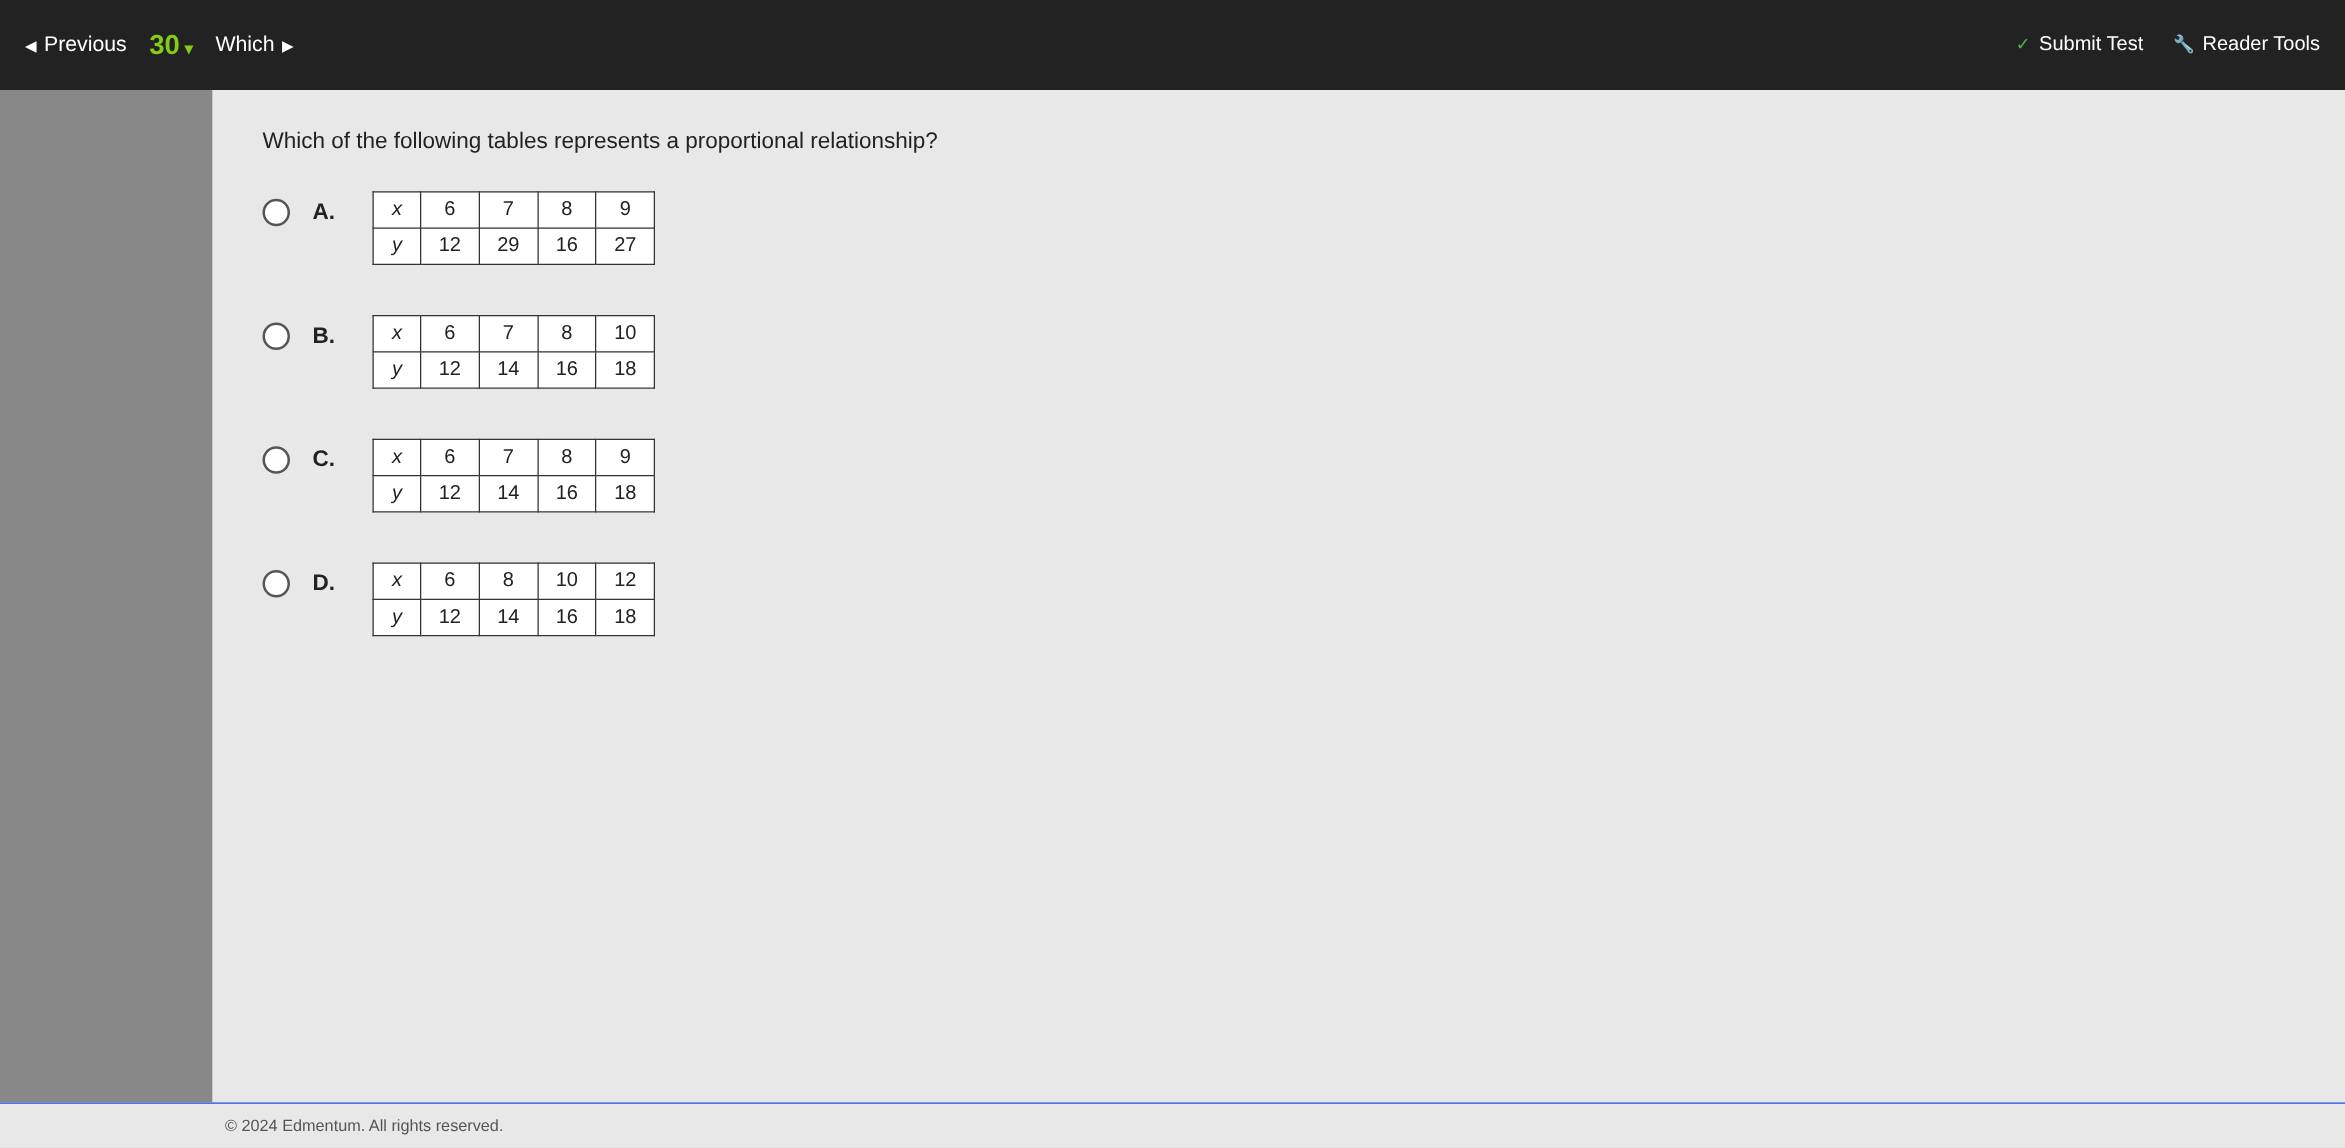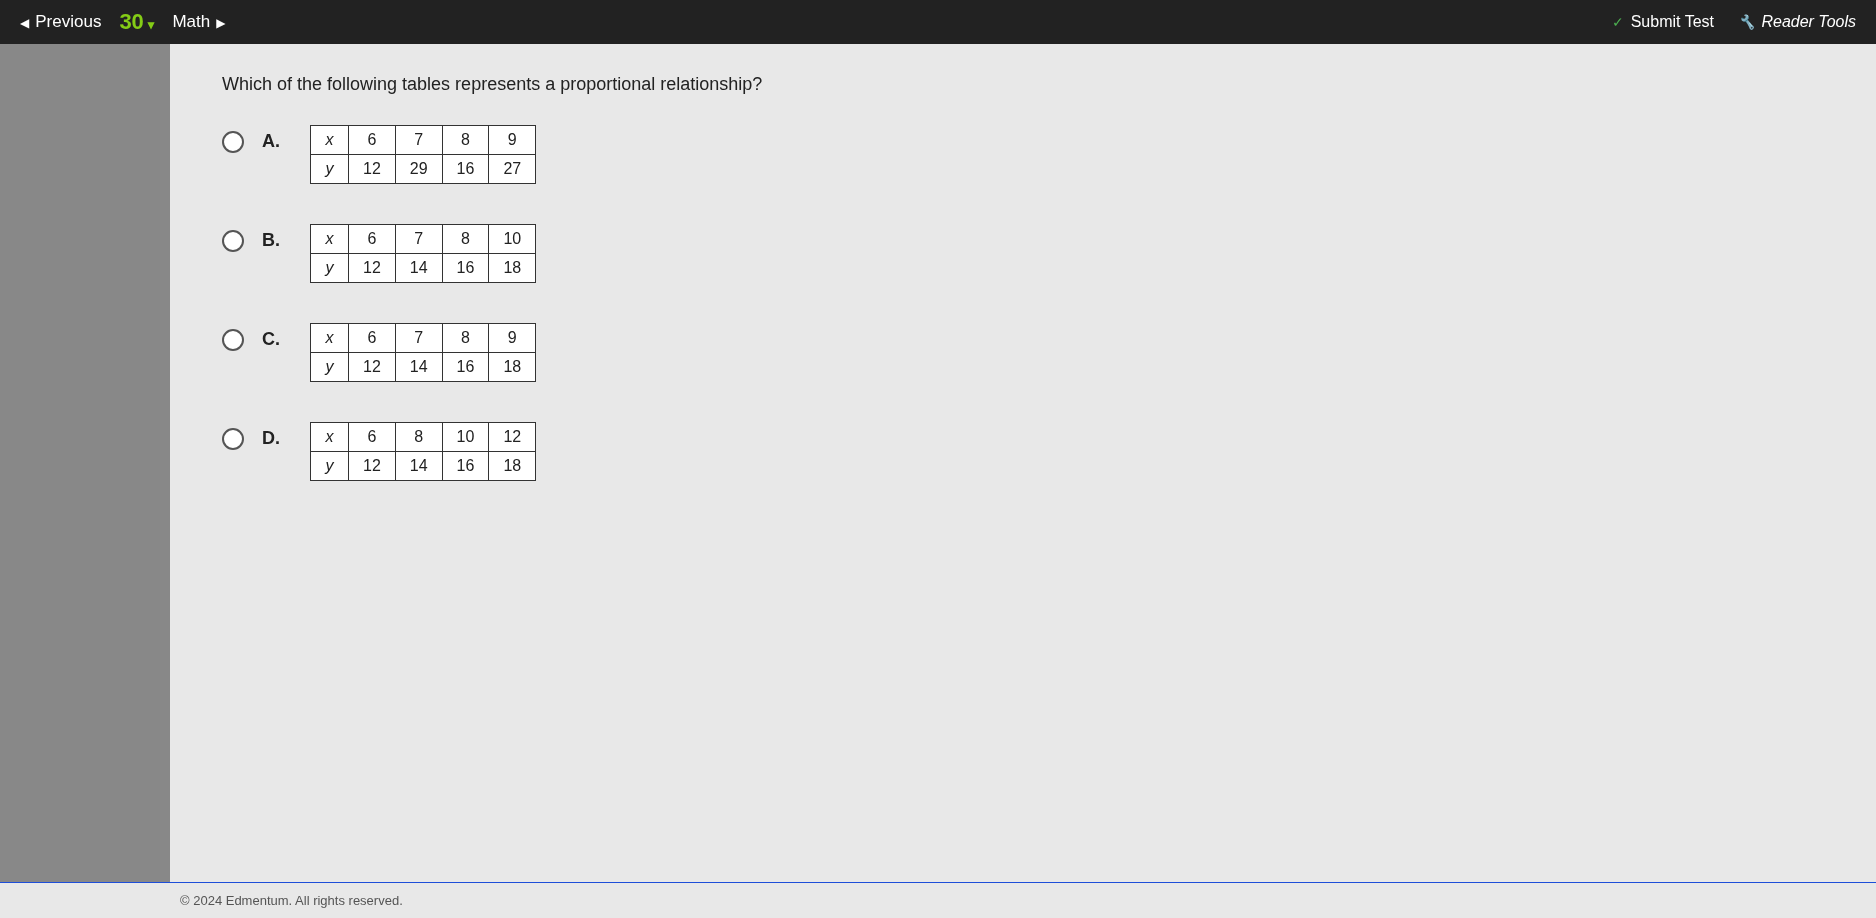--- a/index.html
+++ b/index.html
@@ -10,21 +10,21 @@
       height: 918px;
       overflow: hidden;
       display: flex;
       flex-direction: column;
     }
 
     
     .top-bar {
       background: #222;
       color: #fff;
-      height: 44px;
+      height: 72px;
       display: flex;
       align-items: center;
       padding: 0 20px;
       flex-shrink: 0;
     }
     .top-bar-left {
       display: flex;
       align-items: center;
       gap: 18px;
     }
@@ -71,37 +71,36 @@
     }
     .reader-tools-btn {
       display: flex;
       align-items: center;
       gap: 6px;
       color: #fff;
       font-size: 16px;
       cursor: pointer;
       background: none;
       border: none;
-      font-style: italic;
     }
 
     
     .main-area {
       display: flex;
       flex: 1;
     }
     .left-panel {
       width: 170px;
       background: #888;
       flex-shrink: 0;
     }
     .content-area {
       flex: 1;
       background: #e8e8e8;
-      padding: 30px 52px;
+      padding: 30px 40px;
       overflow-y: auto;
     }
 
     .question-text {
       font-size: 18px;
       color: #222;
       margin-bottom: 30px;
     }
 
     
@@ -171,21 +170,21 @@
   <div class="top-bar-left">
     <button class="nav-btn">
       <span class="icon-left"></span>
       <span>Previous</span>
     </button>
     <div class="question-number">
       <span>30</span>
       <span class="icon-chevron"></span>
     </div>
     <button class="nav-btn">
-      <span>Math</span>
+      <span>Which</span>
       <span class="icon-right"></span>
     </button>
   </div>
   <div class="top-bar-right">
     <button class="submit-btn">
       <span class="icon-check"></span>
       <span>Submit Test</span>
     </button>
     <button class="reader-tools-btn">
       <span class="icon-wrench"></span>

